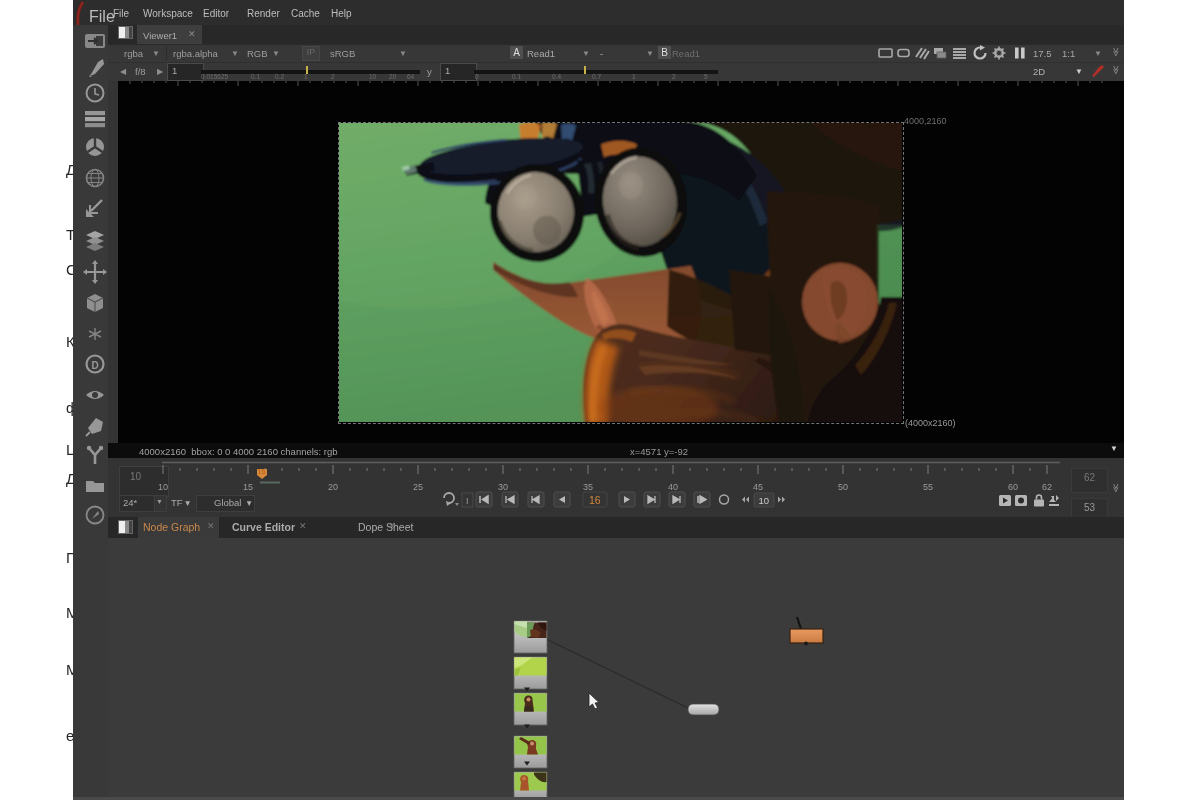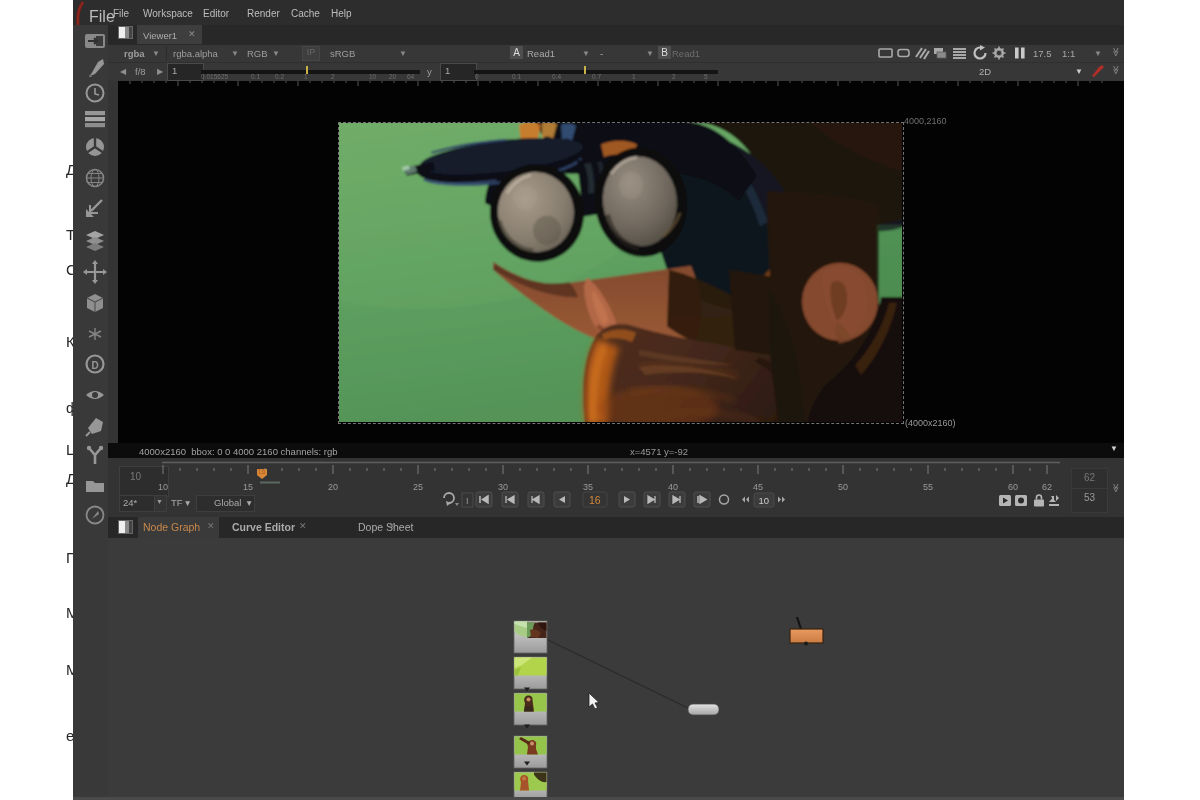--- a/index.html
+++ b/index.html
@@ -116,21 +116,21 @@
     </g>
   </svg>
 
 <div class="abs" style="left:108px;top:25px;width:1016px;height:19px;background:#282828;"></div>
 <div class="abs" style="left:118px;top:26px;width:13px;height:11px;background:linear-gradient(90deg,#f0f0f0 0 45%,#8a8a8a 45% 75%,#444 75%);border:1px solid #666;"></div>
 <div class="abs" style="left:137px;top:25px;width:65px;height:19px;background:#3e3e3e;"></div>
 <div class="abs txt" style="left:143px;top:30px;color:#adadad;font-size:9.5px;">Viewer1</div>
 <div class="abs txt" style="left:188px;top:29px;color:#8a8a8a;font-size:9px;">✕</div>
 
 <div class="abs" style="left:108px;top:44px;width:1016px;height:18px;background:#373737;border-top:1px solid #2a2a2a;"></div>
-<div class="abs txt" style="left:124px;top:48px;color:#9e9e9e;font-size:9.5px;font-weight:bold;">rgba</div>
+<div class="abs txt" style="left:124px;top:48px;color:#9e9e9e;font-size:9.5px;">rgba</div>
 <div class="abs txt" style="left:152px;top:49px;color:#888;font-size:8px;">▼</div>
 <div class="abs" style="left:166px;top:46px;width:1px;height:14px;background:#2b2b2b;"></div>
 <div class="abs txt" style="left:173px;top:48px;color:#9e9e9e;font-size:9.5px;">rgba.alpha</div>
 <div class="abs txt" style="left:231px;top:49px;color:#888;font-size:8px;">▼</div>
 <div class="abs txt" style="left:247px;top:48px;color:#9e9e9e;font-size:9.5px;">RGB</div>
 <div class="abs txt" style="left:272px;top:49px;color:#888;font-size:8px;">▼</div>
 <div class="abs" style="left:302px;top:46px;width:16px;height:13px;background:#3e3e3e;border:1px solid #474747;color:#686868;font-size:9px;text-align:center;">IP</div>
 <div class="abs txt" style="left:330px;top:48px;color:#9e9e9e;font-size:9.5px;">sRGB</div>
 <div class="abs txt" style="left:399px;top:49px;color:#888;font-size:8px;">▼</div>
 
@@ -198,21 +198,21 @@
   <g font-family="Liberation Sans" font-size="6.5" fill="#6e6e6e">
     <text x="1" y="16">0</text>
     <text x="38" y="16">0.1</text>
     <text x="78" y="16">0.4</text>
     <text x="118" y="16">0.7</text>
     <text x="158" y="16">1</text>
     <text x="198" y="16">2</text>
     <text x="230" y="16">5</text>
   </g>
 </svg>
-<div class="abs txt" style="left:979px;top:66px;color:#b0b0b0;font-size:9.5px;">2D</div>
+<div class="abs txt" style="left:1033px;top:66px;color:#b0b0b0;font-size:9.5px;">2D</div>
 <div class="abs txt" style="left:1075px;top:67px;color:#ccc;font-size:8px;">▼</div>
 <svg class="abs" style="left:1090px;top:64px;" width="16" height="14" viewBox="0 0 16 14">
   <path d="M2,12 L9,3 L12,1 L14,3 L11,6 L4,13 Z" fill="#b03028"></path>
 </svg>
 <div class="abs txt" style="left:1111px;top:65px;color:#888;font-size:9px;transform:rotate(90deg);">≫</div>
 
 <div class="abs" style="left:108px;top:81px;width:1016px;height:362px;background:#030303;"></div>
 <div class="abs" style="left:108px;top:81px;width:10px;height:362px;background:#343434;"></div>
 
 <svg class="abs" style="left:118px;top:81px;" width="1006" height="7" viewBox="0 0 1006 7" id="topruler">
@@ -428,21 +428,21 @@
   <g fill="#b5b5b5">
     <rect x="36" y="6.5" width="10" height="7" rx="1"></rect>
     <path d="M38.5,6.5 L38.5,4.5 A2.5,2.5 0 0 1 43.5,4.5 L43.5,6.5" stroke="#b5b5b5" stroke-width="1.6" fill="none"></path>
   </g>
   <g fill="#b5b5b5">
     <path d="M53,3 L56,3 L56,8 M51,11 L61,11 L61,13 L51,13 Z M54.5,5 L58,9 L51,9 Z"></path>
     <path d="M58,2 L61,5 L58,8 Z"></path>
   </g>
 </svg>
 <div class="abs" style="left:1071px;top:468px;width:35px;height:20px;background:#2f2f2f;border:1px solid #3a3a3a;color:#777;font-size:10px;text-align:center;padding-top:3px;">62</div>
-<div class="abs" style="left:1071px;top:488px;width:35px;height:20px;background:#2f2f2f;border:1px solid #3a3a3a;color:#999;font-size:10px;text-align:center;padding-top:3px;">53</div>
+<div class="abs" style="left:1071px;top:498px;width:35px;height:20px;background:#2f2f2f;border:1px solid #3a3a3a;color:#999;font-size:10px;text-align:center;padding-top:3px;">53</div>
 <div class="abs txt" style="left:1111px;top:483px;color:#888;font-size:9px;transform:rotate(90deg);">≫</div>
 
 <div class="abs" style="left:108px;top:517px;width:1016px;height:21px;background:#272727;"></div>
 <div class="abs" style="left:118px;top:520px;width:13px;height:12px;background:linear-gradient(90deg,#f0f0f0 0 45%,#8a8a8a 45% 75%,#444 75%);border:1px solid #666;"></div>
 <div class="abs" style="left:138px;top:517px;width:81px;height:21px;background:#3a3a3a;"></div>
 <div class="abs txt" style="left:143px;top:521px;color:#c8884a;font-size:10.5px;">Node Graph</div>
 <div class="abs txt" style="left:207px;top:521px;color:#777;font-size:9px;">✕</div>
 <div class="abs txt" style="left:232px;top:521px;color:#ababab;font-size:10.5px;font-weight:bold;">Curve Editor</div>
 <div class="abs txt" style="left:299px;top:521px;color:#777;font-size:9px;">✕</div>
 <div class="abs txt" style="left:325px;top:521px;color:#ababab;font-size:10.5px;padding-left:33px;">Dope Sheet</div>

